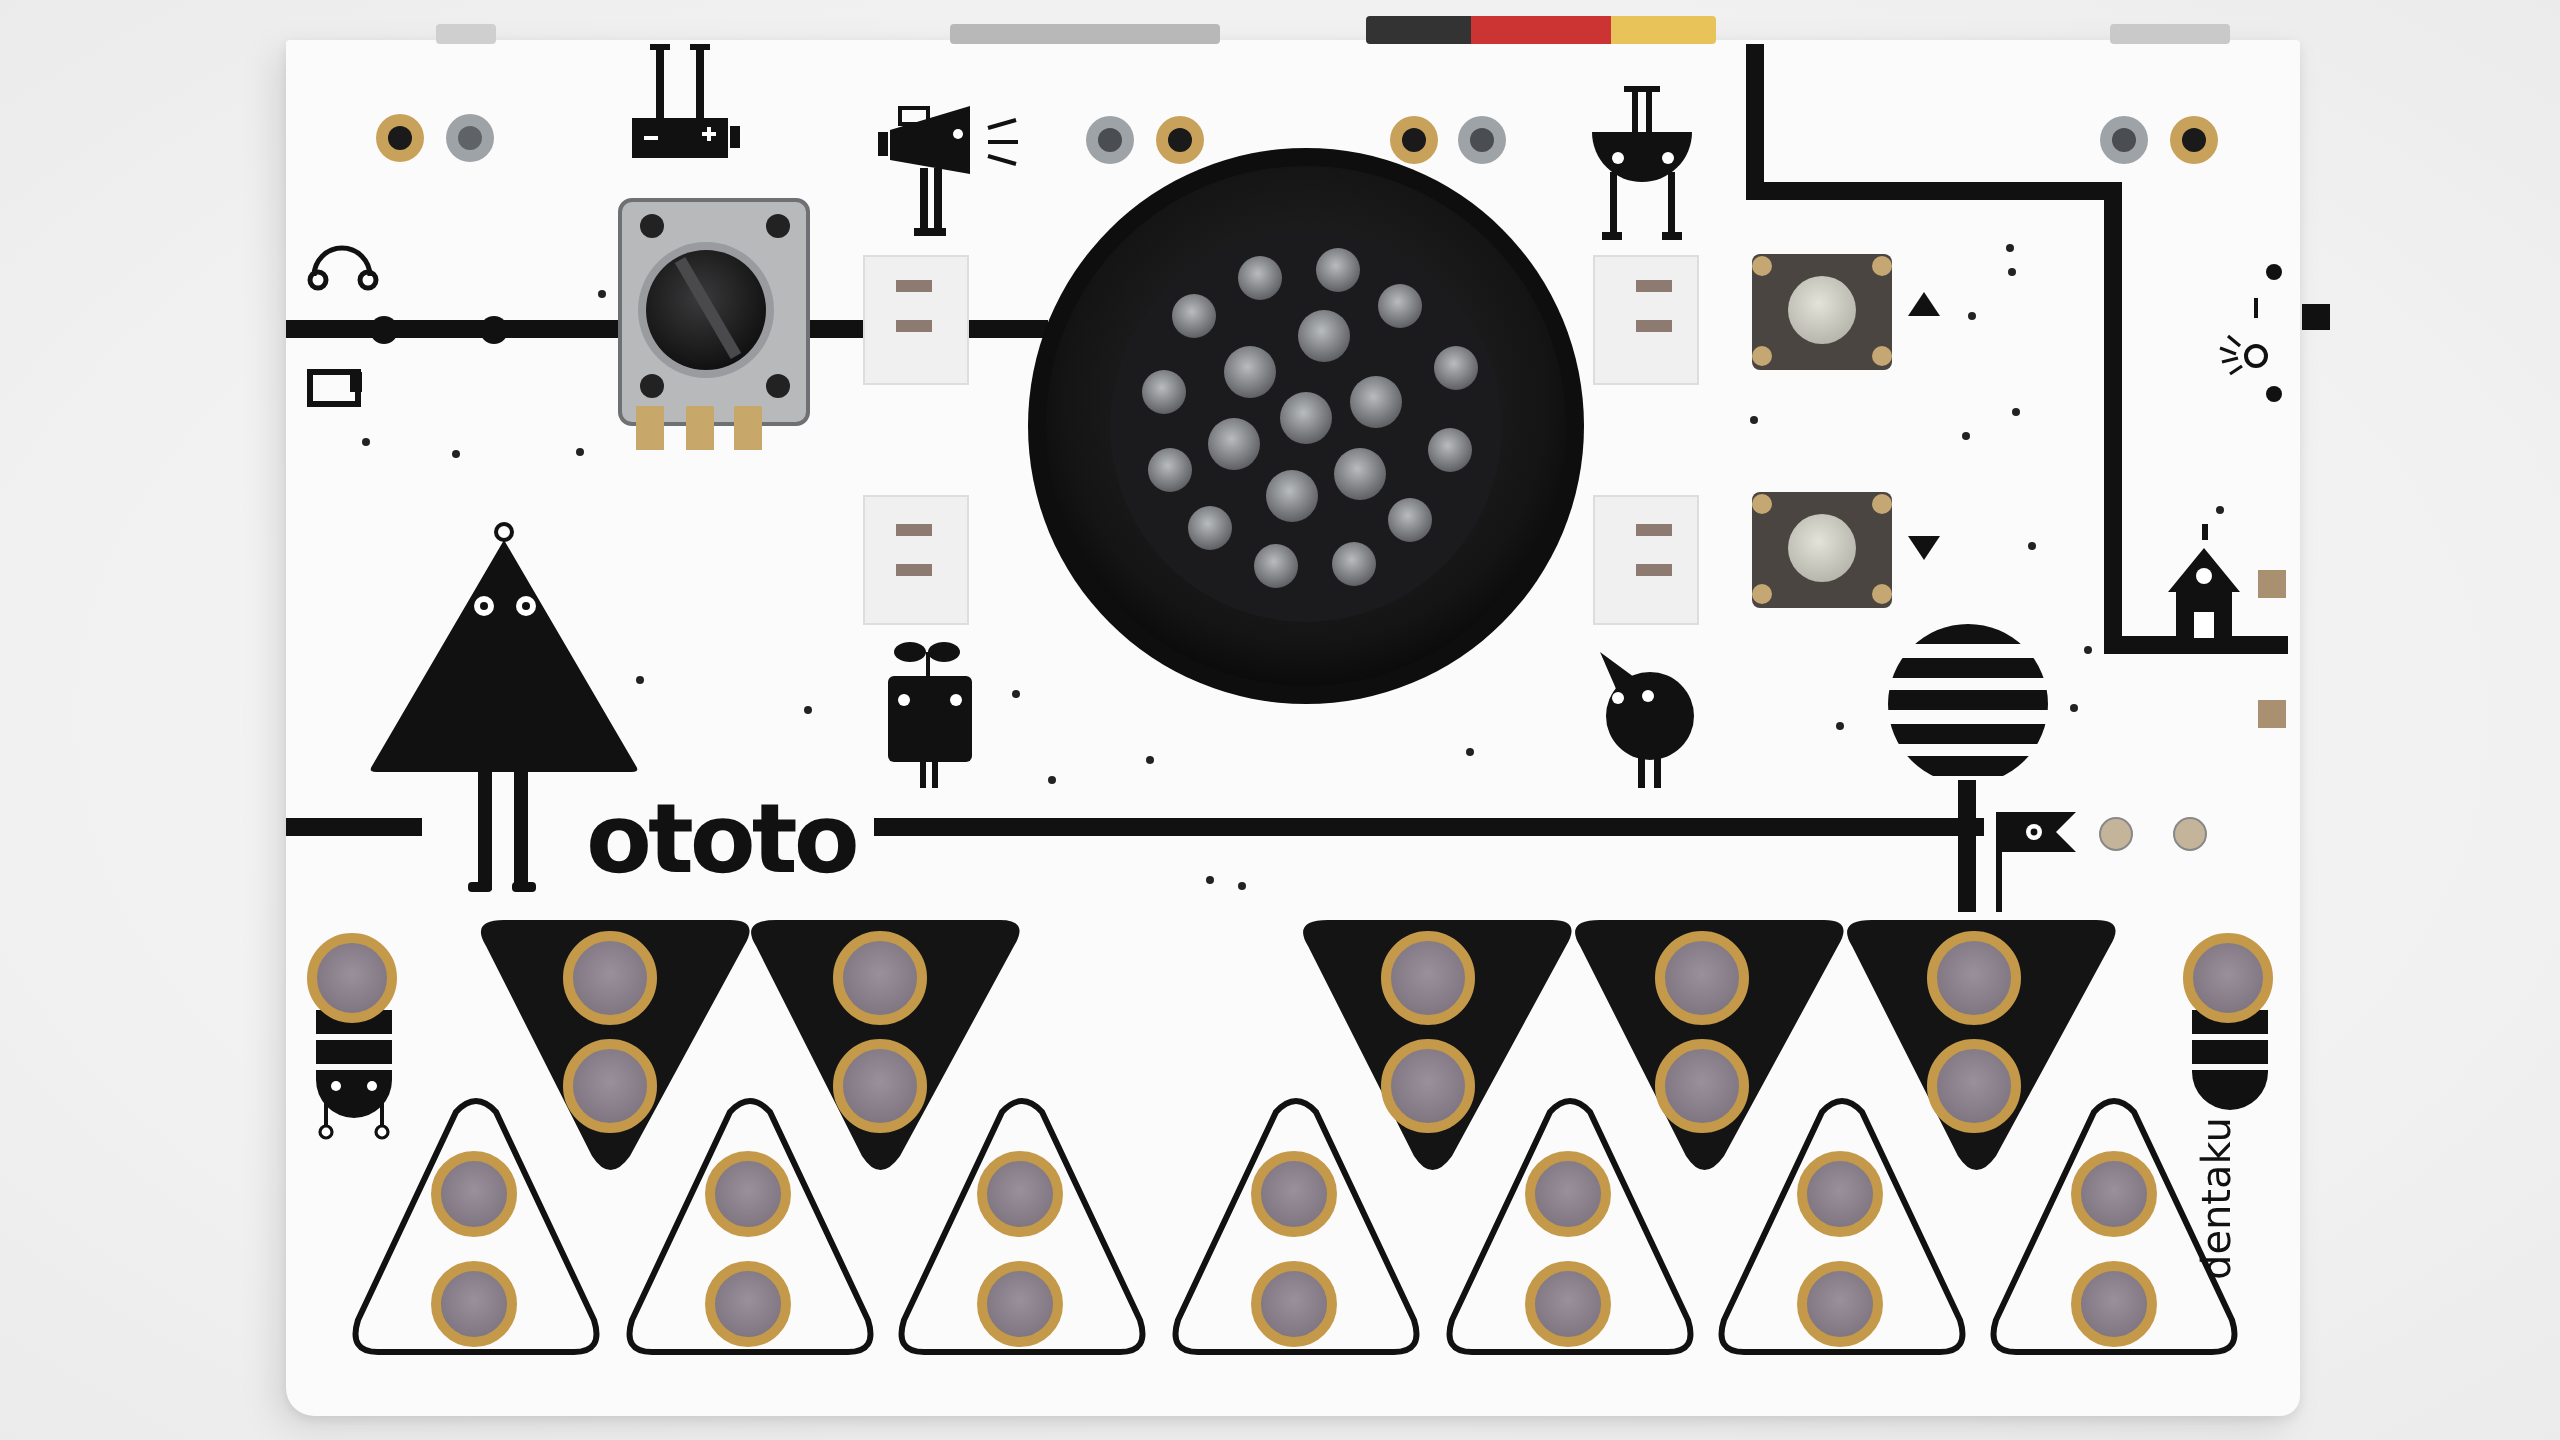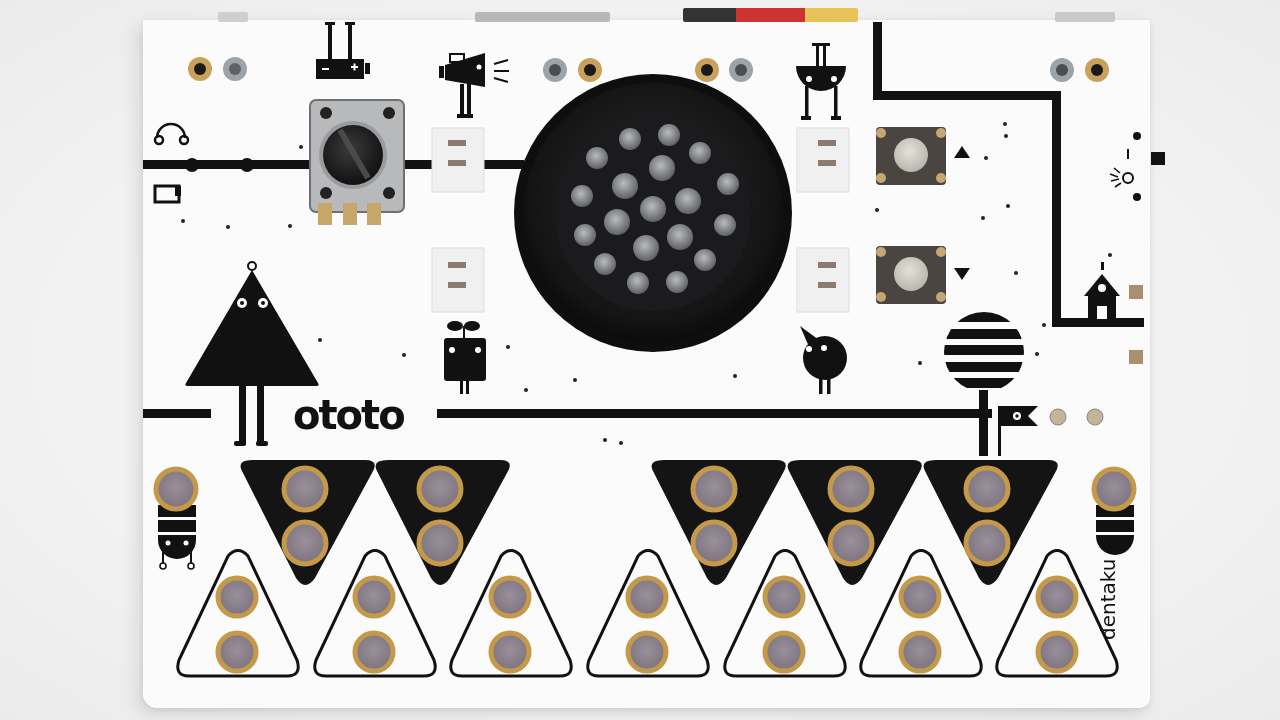--- a/index.html
+++ b/index.html
@@ -13,21 +13,21 @@
     .board {
       position: absolute; left: 143px; top: 20px; width: 1007px; height: 688px;
       background: #fbfbfb;
       box-shadow: -6px 6px 18px rgba(0,0,0,0.10), 0 2px 6px rgba(0,0,0,0.08);
       border-radius: 2px 2px 10px 14px;
     }
     .edge-part { position: absolute; top: 12px; height: 10px; background: #9a9a9a; border-radius: 2px; }
     svg.art { position: absolute; left: 0; top: 0; }
     .logo {
       position: absolute; left: 293px; top: 392px;
-      font-family: "DejaVu Sans", sans-serif; font-size: 40px; letter-spacing: -2px;
+      font-family: "DejaVu Sans", sans-serif; font-size: 48px; letter-spacing: -2px;
       color: #111; font-weight: bold;
     }
     .brand {
       position: absolute; left: 1096px; top: 640px; transform: rotate(-90deg); transform-origin: left top;
       font-family: "DejaVu Sans", sans-serif; font-size: 20px; color: #111;
     }
   </style>
 </head>
 <body>
 

